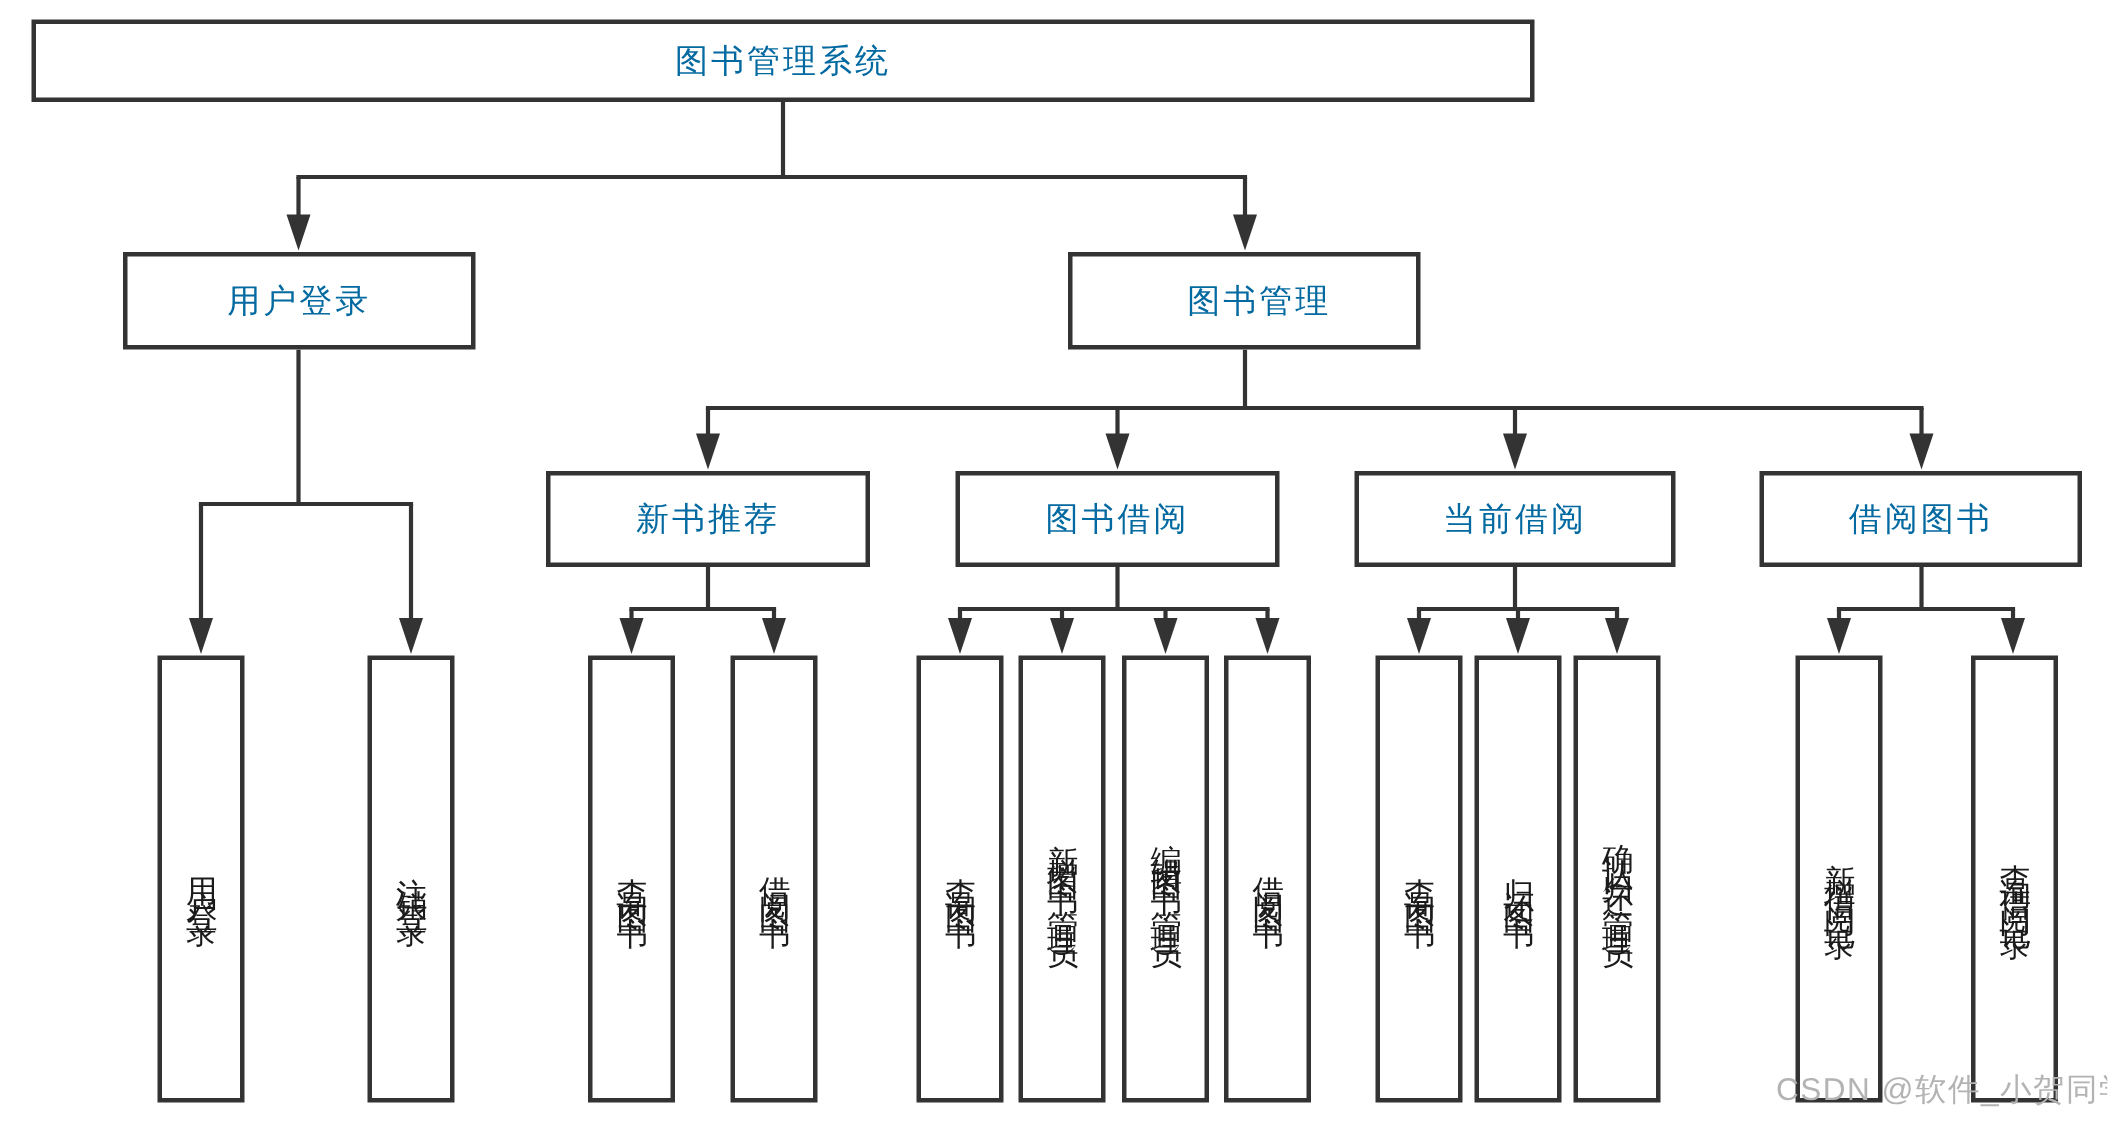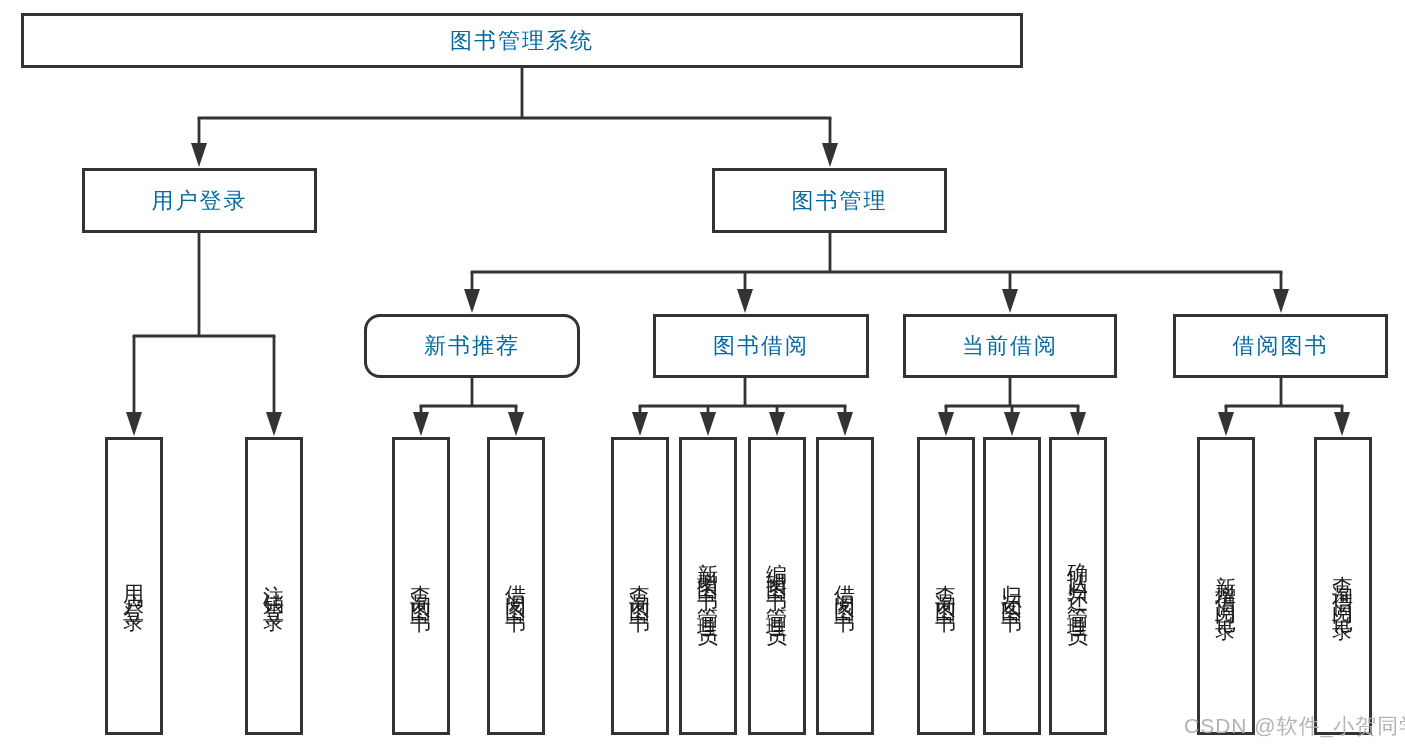--- a/index.html
+++ b/index.html
@@ -135,24 +135,24 @@
     <span>图书管理系统</span>
   </div>
 
   <div class="node" style="left:82px; top:168px; width:235px; height:65px;">
     <span>用户登录</span>
   </div>
   <div class="node" style="left:712px; top:168px; width:235px; height:65px;padding-left:20px;">
     <span>图书管理</span>
   </div>
 
-  <div class="node" style="left:364px; top:314px; width:216px; height:64px;border-radius:16px;">
+  <div class="node" style="left:364px; top:314px; width:216px; height:64px;">
     <span>新书推荐</span>
   </div>
-  <div class="node" style="left:637px; top:314px; width:216px; height:64px;margin-left:16px;">
+  <div class="node" style="left:637px; top:314px; width:216px; height:64px;">
     <span>图书借阅</span>
   </div>
   <div class="node" style="left:903px; top:314px; width:214px; height:64px;">
     <span>当前借阅</span>
   </div>
   <div class="node" style="left:1173px; top:314px; width:215px; height:64px;">
     <span>借阅图书</span>
   </div>
 
   <div class="leaf" style="left:105px; top:437px; width:58px; height:298px;">

